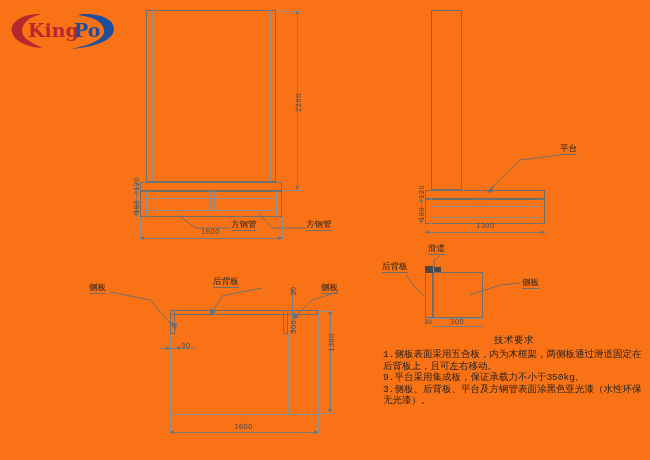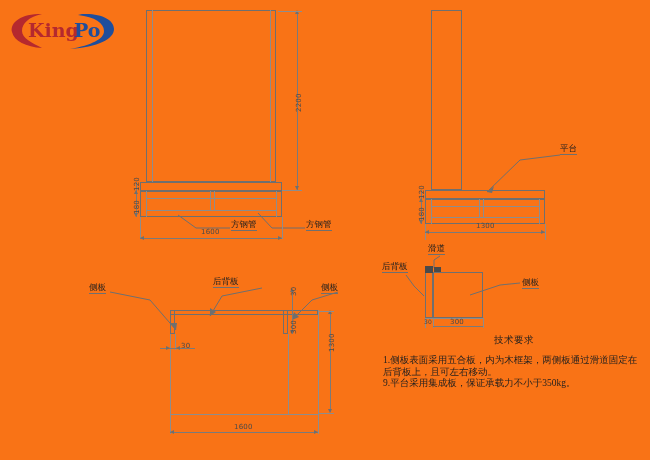--- a/index.html
+++ b/index.html
@@ -112,25 +112,25 @@
     position: absolute;
     left: 383px;
     top: 334px;
     width: 262px;
   }
   #notes-title {
     text-align: center;
     font-family: "DejaVu Sans", sans-serif;
     font-size: 9.5px;
     color: #1f1f1f;
-    margin-bottom: 8px;
+    margin-bottom: 2px;
     letter-spacing: .5px;
   }
   .note {
-    font-family: Liberation Serif, serif;
+    font-family: Liberation Mono, monospace;
     font-size: 9.5px;
     color: #1f1f1f;
     line-height: 1.22;
     margin: 0 0 0 0;
     text-align: left;
   }
   .solid {
     position: absolute;
     background: #4a4a4a;
   }
@@ -318,15 +318,16 @@
 
     <div class="txt calltxt u" style="left:428px;top:244px;">滑道</div>
     <div class="txt calltxt u" style="left:382px;top:262px;">后背板</div>
     <div class="txt calltxt u" style="left:522px;top:278px;">侧板</div>
   </div>
 
   <div id="notes">
     <div id="notes-title">技术要求</div>
     <p class="note">1.侧板表面采用五合板，内为木框架，两侧板通过滑道固定在后背板上，且可左右移动。</p>
     <p class="note">9.平台采用集成板，保证承载力不小于350kg。</p>
+    <p class="note">3.侧板、后背板、平台及方钢管表面涂黑色亚光漆（水性环保无光漆）。</p>
   </div>
 
 </div>
 
 </body></html>

